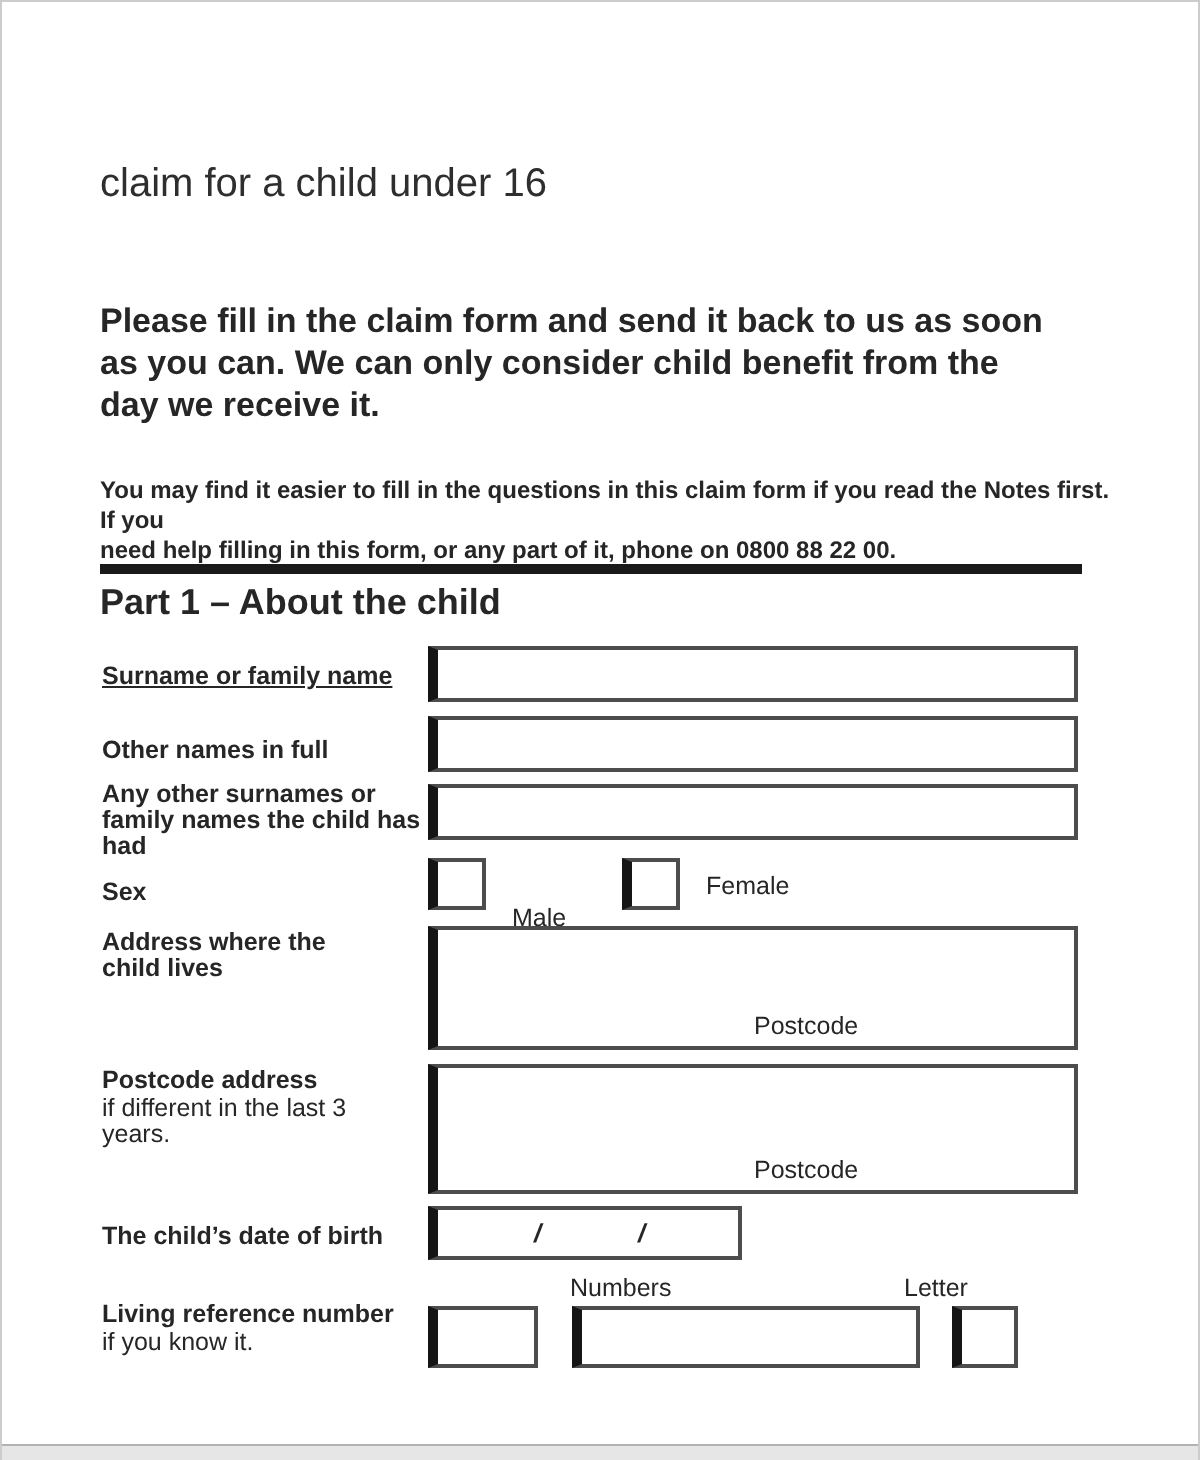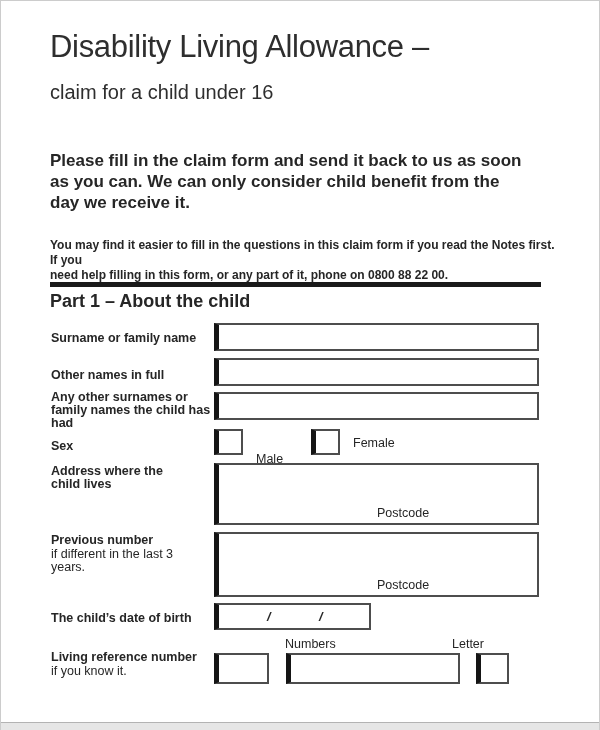--- a/index.html
+++ b/index.html
@@ -36,59 +36,58 @@
   .footer-strip {
     position:absolute; left:0; right:0; bottom:0; height:7px;
     background:#e6e6e6; border-top:1px solid #b3b3b3;
   }
 </style>
 </head>
 <body>
 
 <div class="page">
 
-  <div class="abs title">Disability Living Allowance –</div>
   <div class="abs subtitle">claim for a child under 16</div>
 
   <div class="abs intro">
     <div>Please fill in the claim form and send it back to us as soon</div>
     <div>as you can. We can only consider child benefit from the</div>
     <div>day we receive it.</div>
   </div>
 
   <div class="abs notes">
     <div>You may find it easier to fill in the questions in this claim form if you read the Notes first. If you</div>
     <div>need help filling in this form, or any part of it, phone on 0800 88 22 00.</div>
   </div>
 
   <div class="abs rule"></div>
   <div class="abs section-heading">Part 1 – About the child</div>
 
-  <div class="lbl nowrap" style="top:331px;">Surname or family name</div>
+  <div class="lbl nowrap" style="top:331px;text-decoration:underline;">Surname or family name</div>
   <input type="text" class="box" style="left: 213px; top: 322px; width: 325px; height: 28px;" value="">
 
   <div class="lbl nowrap" style="top:368px;">Other names in full</div>
   <input type="text" class="box" style="left: 213px; top: 357px; width: 325px; height: 28px;" value="">
 
   <div class="lbl" style="top:390px; width:175px;">Any other surnames or family names the child has had</div>
   <input type="text" class="box" style="left: 213px; top: 391px; width: 325px; height: 28px;" value="">
 
   <div class="lbl nowrap" style="top:439px;">Sex</div>
   <div class="box checkbox" style="left:213px; top:428px;"></div>
   <div class="collbl" style="left:255px; top:423px;margin-top:28px;">Male</div>
   <div class="box checkbox" style="left:310px; top:428px;"></div>
   <div class="collbl" style="left:352px; top:435px;text-align:right;">Female</div>
 
   <div class="lbl" style="top:464px; width:125px;">Address where the child lives</div>
   <div class="box" style="left:213px; top:462px; width:325px; height:62px;">
     <span class="postcode">Postcode</span>
   </div>
 
   <div class="lbl" style="top:533px; width:155px;">
-    <span>Previous number</span>
+    <span>Postcode address</span>
     <span class="note" style="display:block; margin-top:1px;">if different in the last 3 years.</span>
   </div>
   <div class="box" style="left:213px; top:531px; width:325px; height:65px;">
     <span class="postcode">Postcode</span>
   </div>
 
   <div class="lbl nowrap" style="top:611px;">The child’s date of birth</div>
   <div class="box" style="left:213px; top:602px; width:157px; height:27px;">
     <span class="slash" style="left:48px;">/</span>
     <span class="slash" style="left:100px;">/</span>

